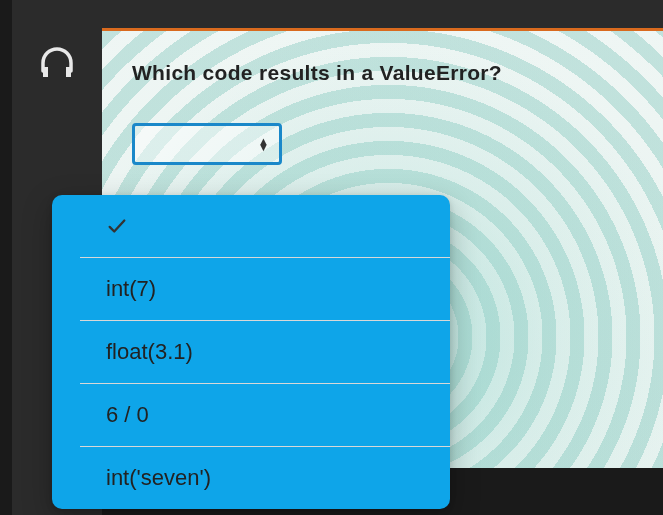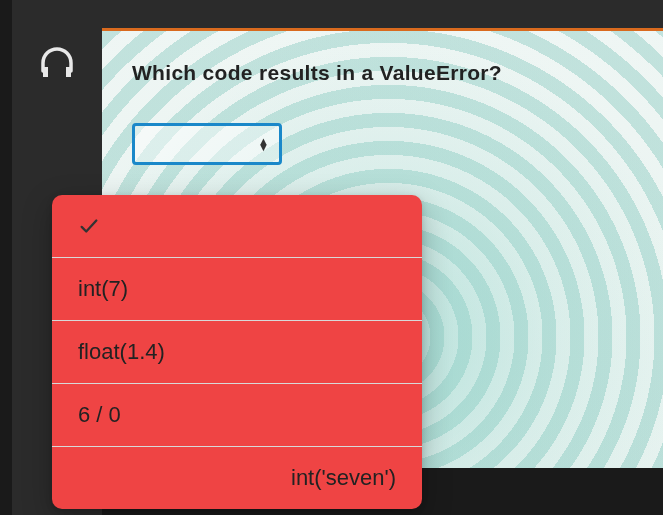--- a/index.html
+++ b/index.html
@@ -88,39 +88,39 @@
     align-items: center;
     line-height: 6px;
     font-size: 11px;
     color: #333;
   }
   .dropdown {
     position: absolute;
     left: 40px;
     top: 195px;
     width: 370px;
-    background: #ef4444;
+    background: #0ea5e9;
     border-radius: 10px;
     box-shadow: 0 10px 30px rgba(0,0,0,0.25), 0 2px 6px rgba(0,0,0,0.15);
     overflow: hidden;
+    padding-left: 28px;
   }
   .dropdown-row {
     height: 62px;
     border-bottom: 1px solid #d8d8d8;
     display: flex;
     align-items: center;
     padding: 0 26px;
     font-size: 22px;
     color: #222;
     cursor: pointer;
     font-family: Arial, Helvetica, sans-serif;
   }
   .dropdown-row:last-child {
     border-bottom: none;
-    justify-content: flex-end;
   }
   .dropdown-row.check {
     justify-content: flex-start;
   }
   .dropdown-row.check svg {
     stroke: #333;
   }
 </style>
 </head>
 <body>
@@ -156,21 +156,21 @@
   <div class="dropdown">
     <div class="dropdown-row check">
       <svg width="22" height="22" viewBox="0 0 24 24" fill="none" stroke-width="2.5" stroke-linecap="round" stroke-linejoin="round">
         <polyline points="4 13 9 18 20 6"></polyline>
       </svg>
     </div>
     <div class="dropdown-row">
       <span>int(7)</span>
     </div>
     <div class="dropdown-row">
-      <span>float(1.4)</span>
+      <span>float(3.1)</span>
     </div>
     <div class="dropdown-row">
       <span>6 / 0</span>
     </div>
     <div class="dropdown-row">
       <span>int('seven')</span>
     </div>
   </div>
 
 </div>

